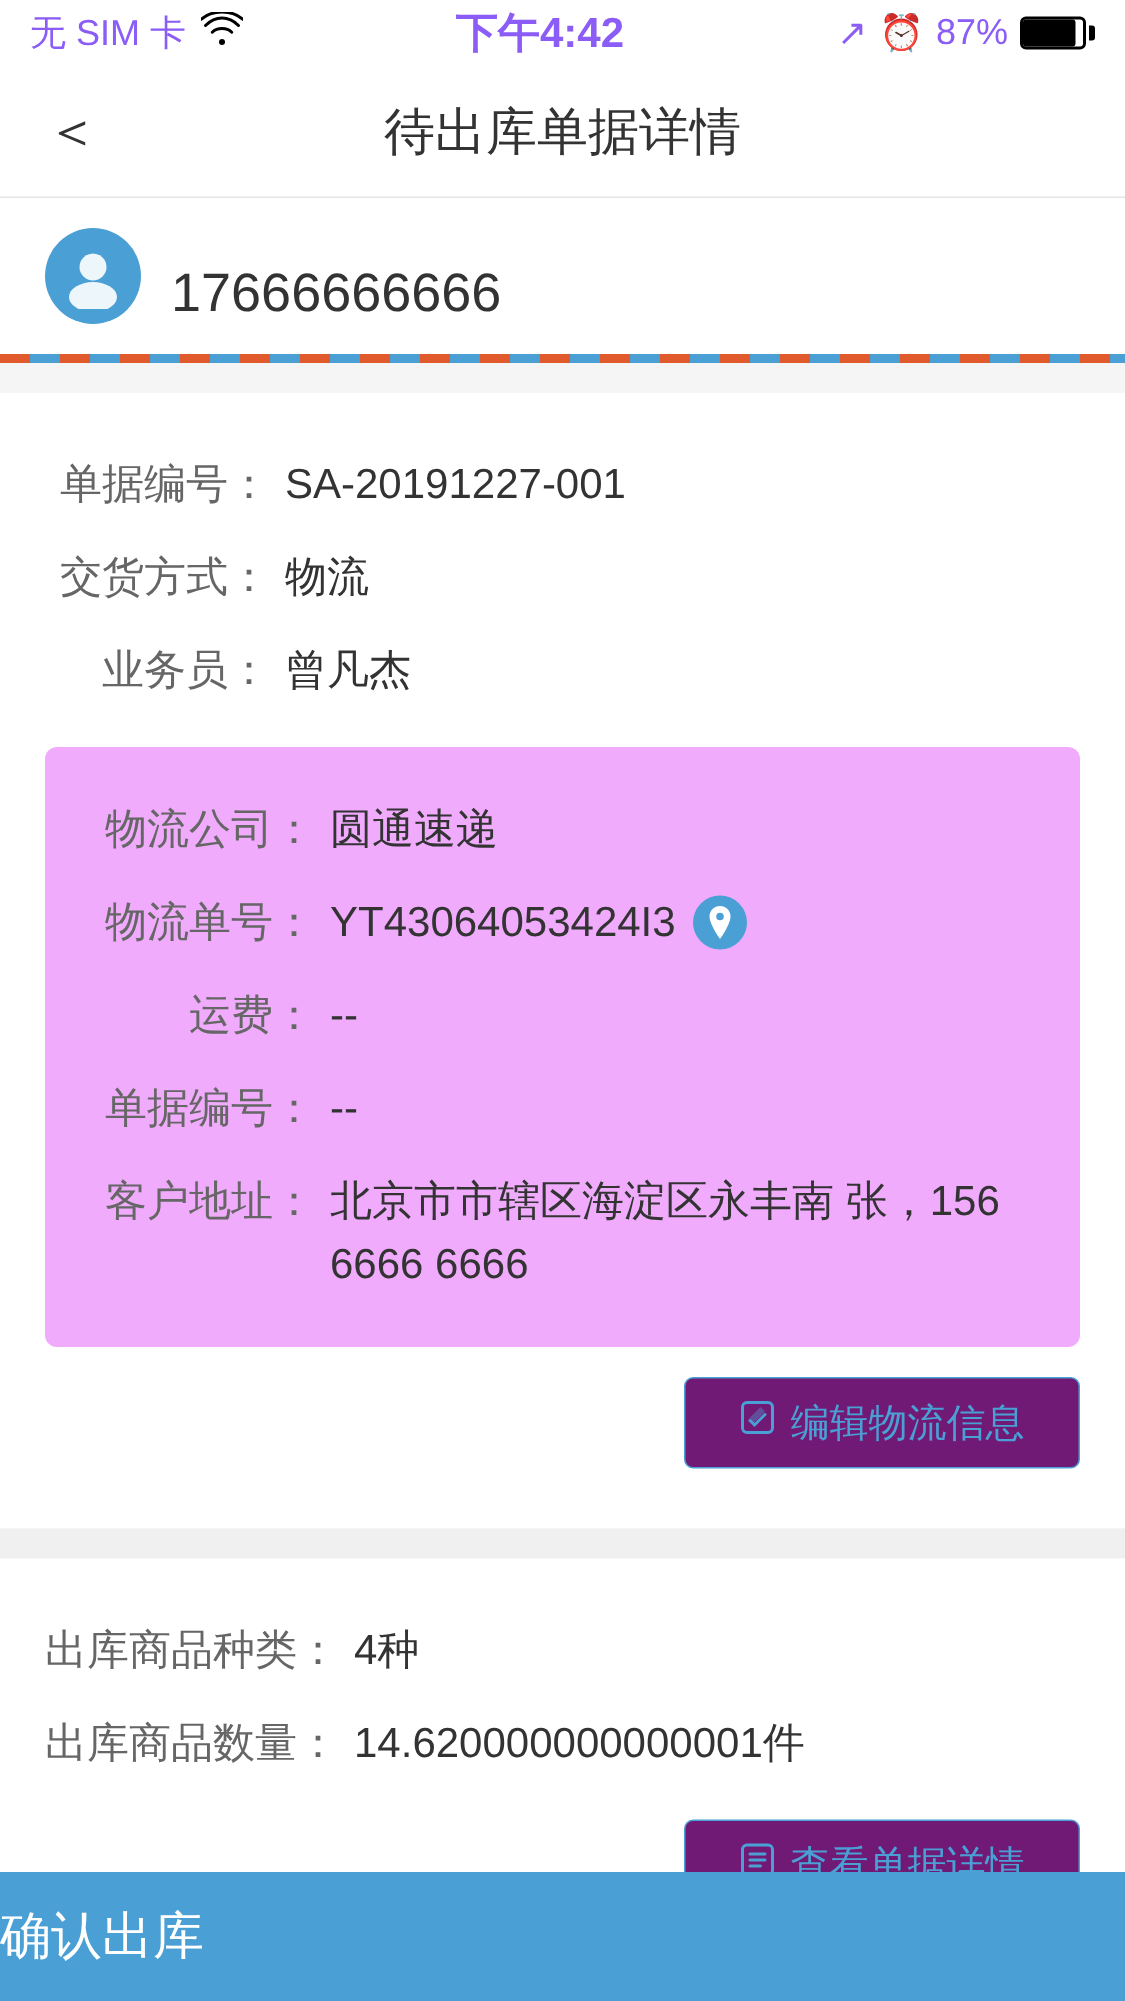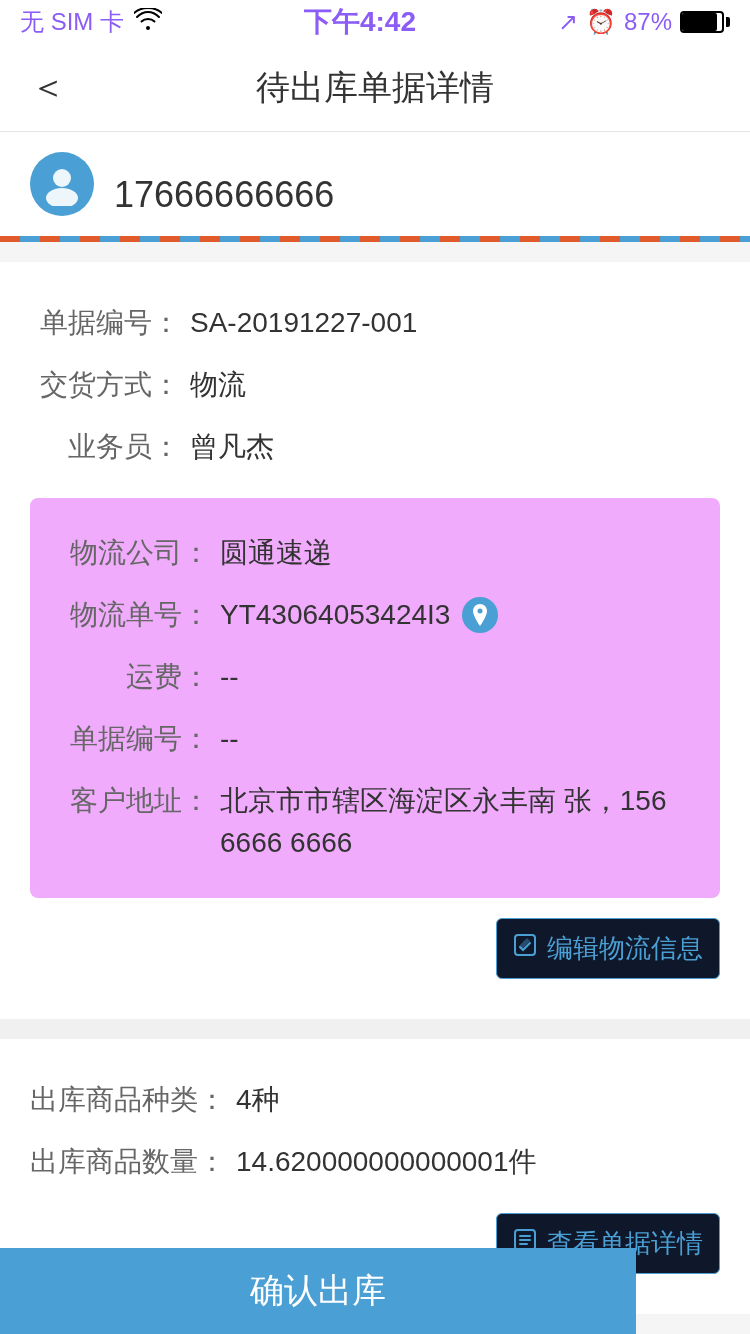--- a/index.html
+++ b/index.html
@@ -140,24 +140,24 @@
 
     
     .edit-btn {
       display: flex;
       justify-content: flex-end;
       padding: 20px 0 10px 0;
     }
     .btn-outline {
       border: 1px solid #4a9fd4;
       border-radius: 6px;
-      padding: 12px 16px;
+      padding: 12px 36px;
       color: #4a9fd4;
       font-size: 26px;
-      background: #0f172a;
+      background: #701a75;
       display: flex;
       align-items: center;
       gap: 10px;
       cursor: pointer;
     }
 
     
     .separator {
       height: 20px;
       background: #f0f0f0;
@@ -174,26 +174,25 @@
       display: flex;
       justify-content: flex-end;
       padding: 20px 0 10px 0;
     }
 
     
     .bottom-btn-area {
       position: fixed;
       bottom: 0;
       left: 0;
-      width: 636px;
+      width: 750px;
       background: #4a9fd4;
       padding: 20px 0;
       display: flex;
       align-items: center;
-      justify-content: center;
     }
     .bottom-btn {
       color: #fff;
       font-size: 34px;
       font-weight: 500;
       background: transparent;
       border: none;
       cursor: pointer;
     }
     .battery { 

